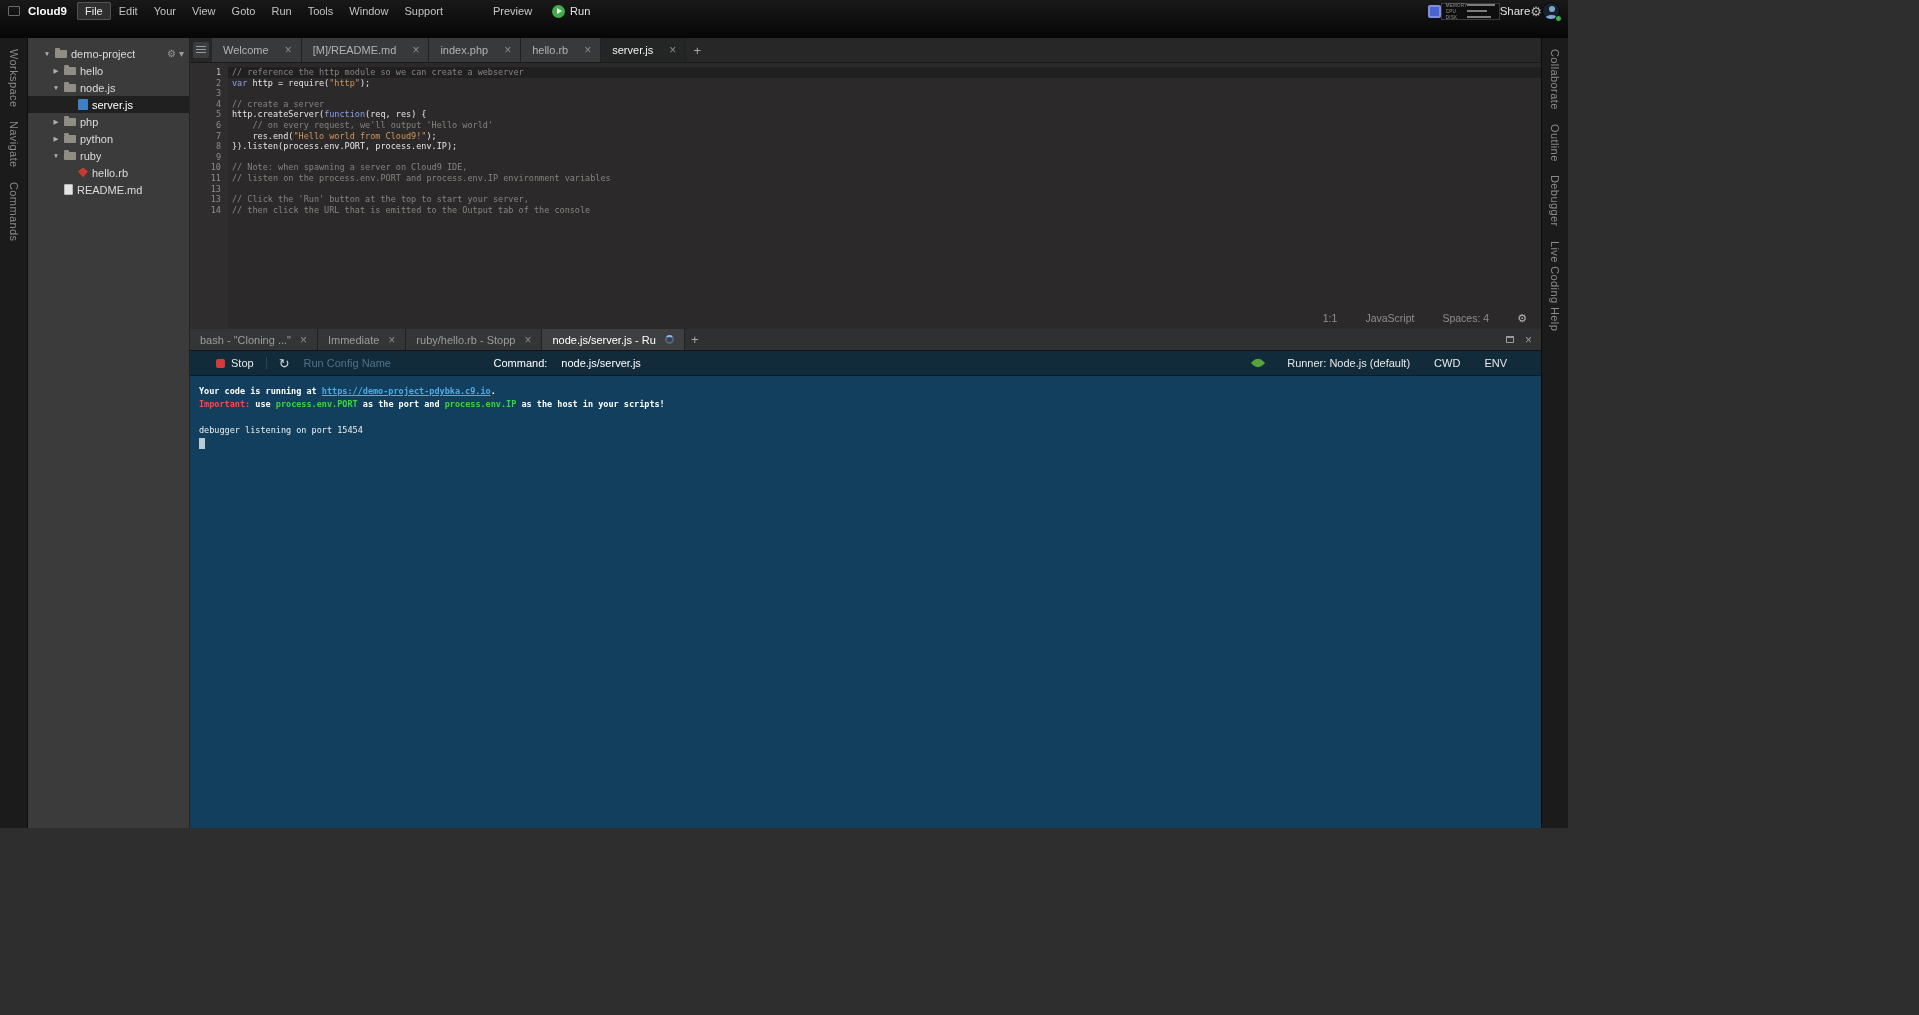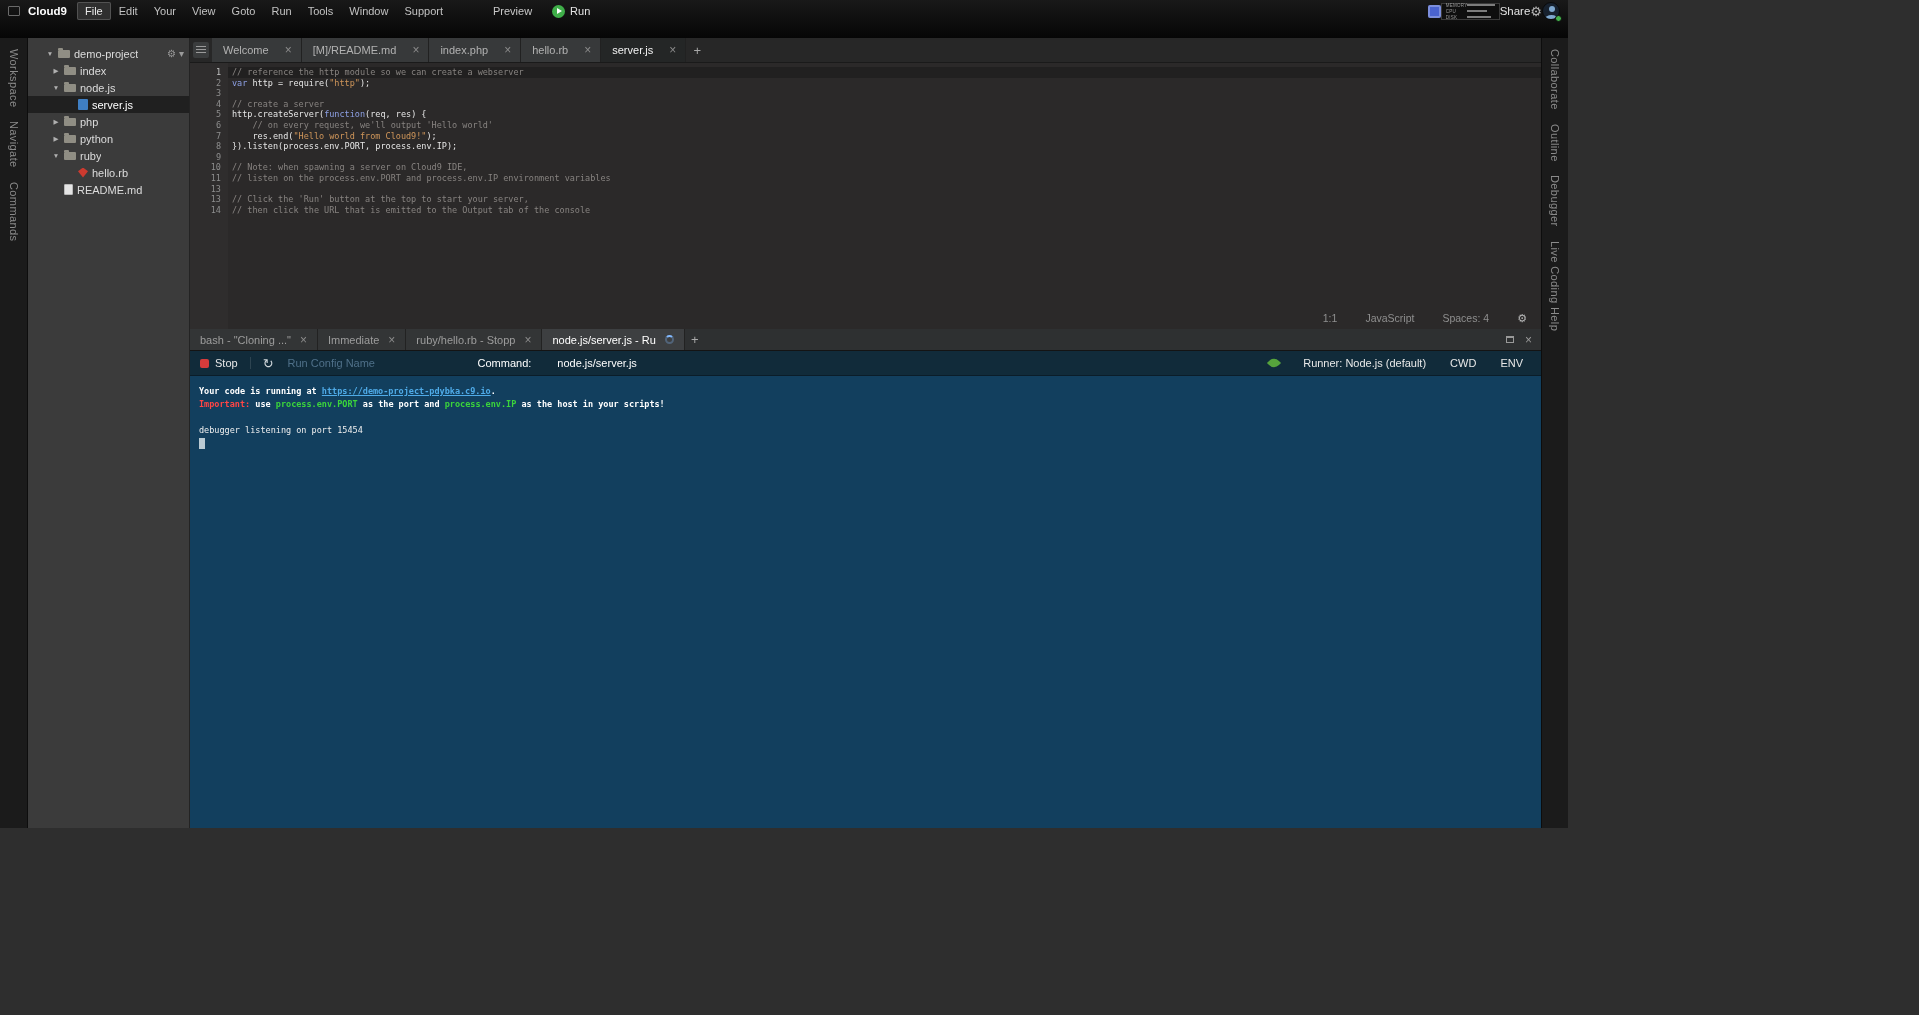--- a/index.html
+++ b/index.html
@@ -87,29 +87,29 @@
   .spinner{width:9px;height:9px;border:2px solid rgba(130,185,255,.3);border-top-color:#82b9ff;border-radius:50%;
            animation:spin 1s linear infinite;box-sizing:border-box;flex:0 0 auto}
   @keyframes spin{to{transform:rotate(360deg)}}
   .ctab-close{color:#8b8b8b;font-size:12px;line-height:1}
   .ctab-plus{width:20px;display:flex;align-items:center;justify-content:center;color:#a8a8a8;font-size:13px}
   .ctab-right{margin-left:auto;display:flex;align-items:center;gap:11px;padding-right:9px;color:#999}
   .maximize-icon{width:8px;height:7px;border:1px solid #999;border-top-width:2px;box-sizing:border-box}
   .strip-close{font-size:12px;color:#999;line-height:1}
 
   .ctoolbar{height:24px;background:#112b3a;border-bottom:1px solid #0b1d29;display:flex;align-items:center;
-            padding:0 10px;font-size:11px;color:#e8e8e8;gap:12px;flex:0 0 auto}
+            padding:0 26px;font-size:11px;color:#e8e8e8;gap:12px;flex:0 0 auto}
   .stop-btn{display:flex;align-items:center;gap:6px;padding-right:12px;border-right:1px solid rgba(255,255,255,.12)}
   .stop-icon{width:9px;height:9px;background:#d53b3b;border-radius:2px}
   .refresh-icon{font-size:13px;color:#cfd6da;line-height:1}
   .run-config-input{background:transparent;border:none;outline:none;color:#9ab0c0;font-size:11px;width:130px;
                     font-family:"Liberation Sans",sans-serif}
   .run-config-input::placeholder{color:#4f7089}
   .cmd-label{margin-left:46px;color:#fff}
-  .cmd-value{margin-left:14px;color:#fff}
+  .cmd-value{margin-left:2px;color:#fff}
   .ctool-right{margin-left:auto;display:flex;align-items:center;gap:24px;padding-right:8px}
   .leaf-icon{width:10px;height:10px;background:#56a33c;border-radius:0 70% 0 70%;transform:rotate(-45deg)}
 
   .coutput{flex:1;background:#123f5e;padding:9px;font:8.5px/13px "DejaVu Sans Mono",monospace;color:#efefef;overflow:hidden}
   .oline{min-height:13px;white-space:pre}
   .ob{color:#fff;font-weight:bold}
   .olink{color:#4fabe8;font-weight:bold;text-decoration:underline}
   .oimp{color:#ff4545;font-weight:bold}
   .oenv{color:#3bd43b;font-weight:bold}
   .opl{color:#efefef}
@@ -166,33 +166,33 @@
 
   <div class="main">
     <aside class="rail left-rail">
         <div class="rail-label">Workspace</div>
         <div class="rail-label">Navigate</div>
         <div class="rail-label">Commands</div>
       </aside>
 
     <aside class="file-panel">
       <div>
-          <div class="tree-row" style="padding-left: 18px;">
+          <div class="tree-row" style="padding-left: 2px; margin-left: 13px;">
             <span class="tree-arrow">▼</span>
             <span class="ticon folder"></span>
             <span class="tlabel">demo-project</span>
             <span class="tree-actions">
               <span>⚙</span>
               <span>▾</span>
             </span>
           </div>
           <div class="tree-row" style="padding-left: 24px;">
             <span class="tree-arrow">▶</span>
             <span class="ticon folder"></span>
-            <span class="tlabel">index</span>
+            <span class="tlabel">hello</span>
           </div>
           <div class="tree-row" style="padding-left: 24px;">
             <span class="tree-arrow">▼</span>
             <span class="ticon folder"></span>
             <span class="tlabel">node.js</span>
           </div>
           <div class="tree-row selected" style="padding-left: 38px;">
             <span class="tree-arrow"></span>
             <span class="ticon file-js"></span>
             <span class="tlabel">server.js</span>

